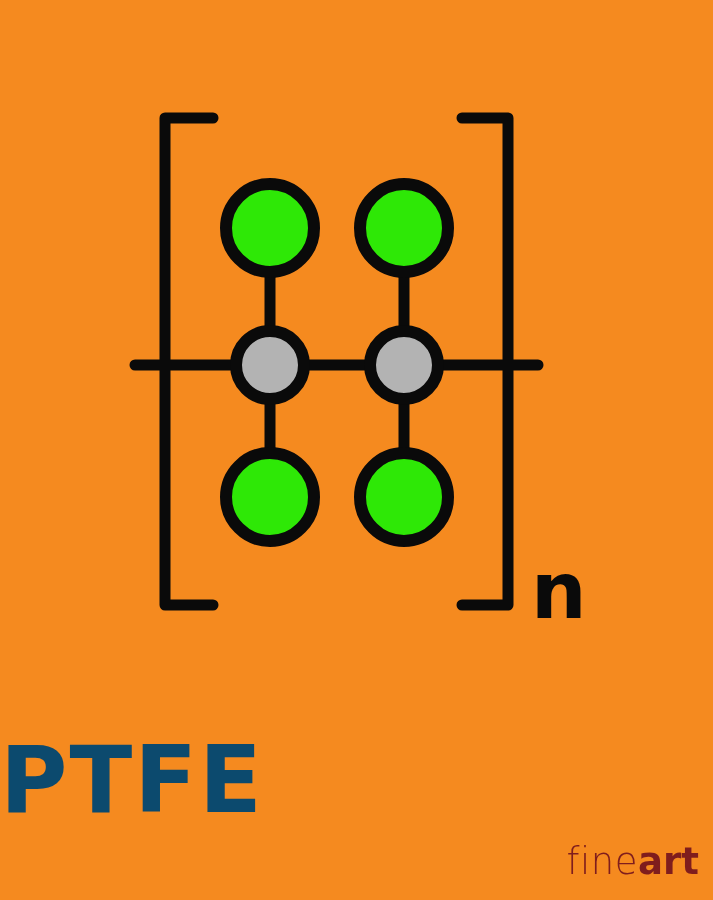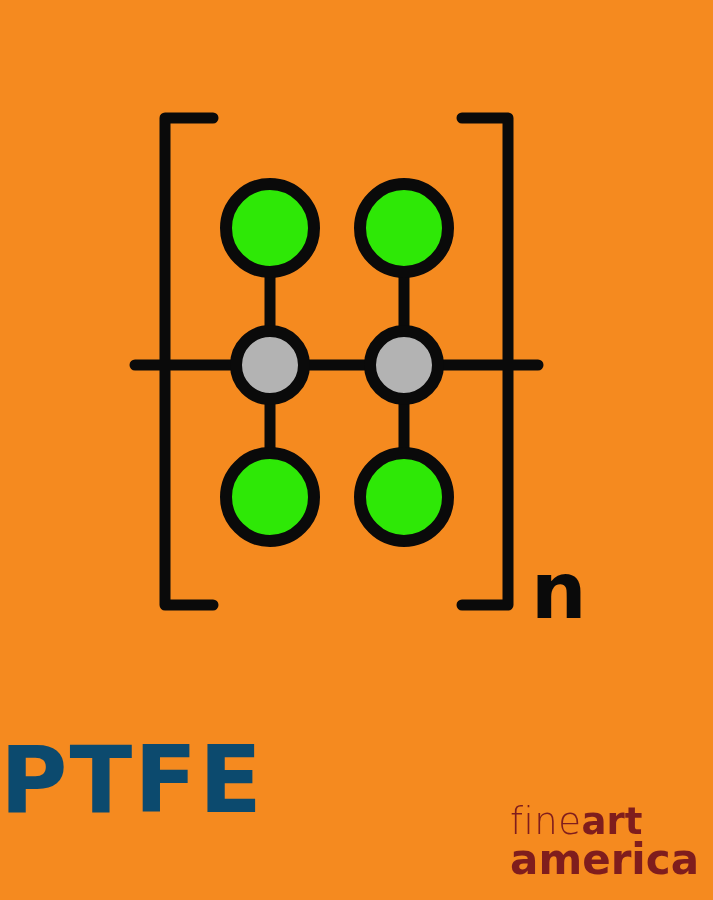--- a/index.html
+++ b/index.html
@@ -134,17 +134,16 @@
   </svg>
 
   <div class="label-layer">
 
     <div id="repeat-subscript">n</div>
 
     <div id="polymer-label">PTFE</div>
 
     <div id="watermark">
       <div class="wm-line1"><span class="wm-fine">fine</span><span class="wm-art">art</span></div>
-      <div class="wm-line2">america</div>
     </div>
 
   </div>
 </div>
 
 </body></html>

